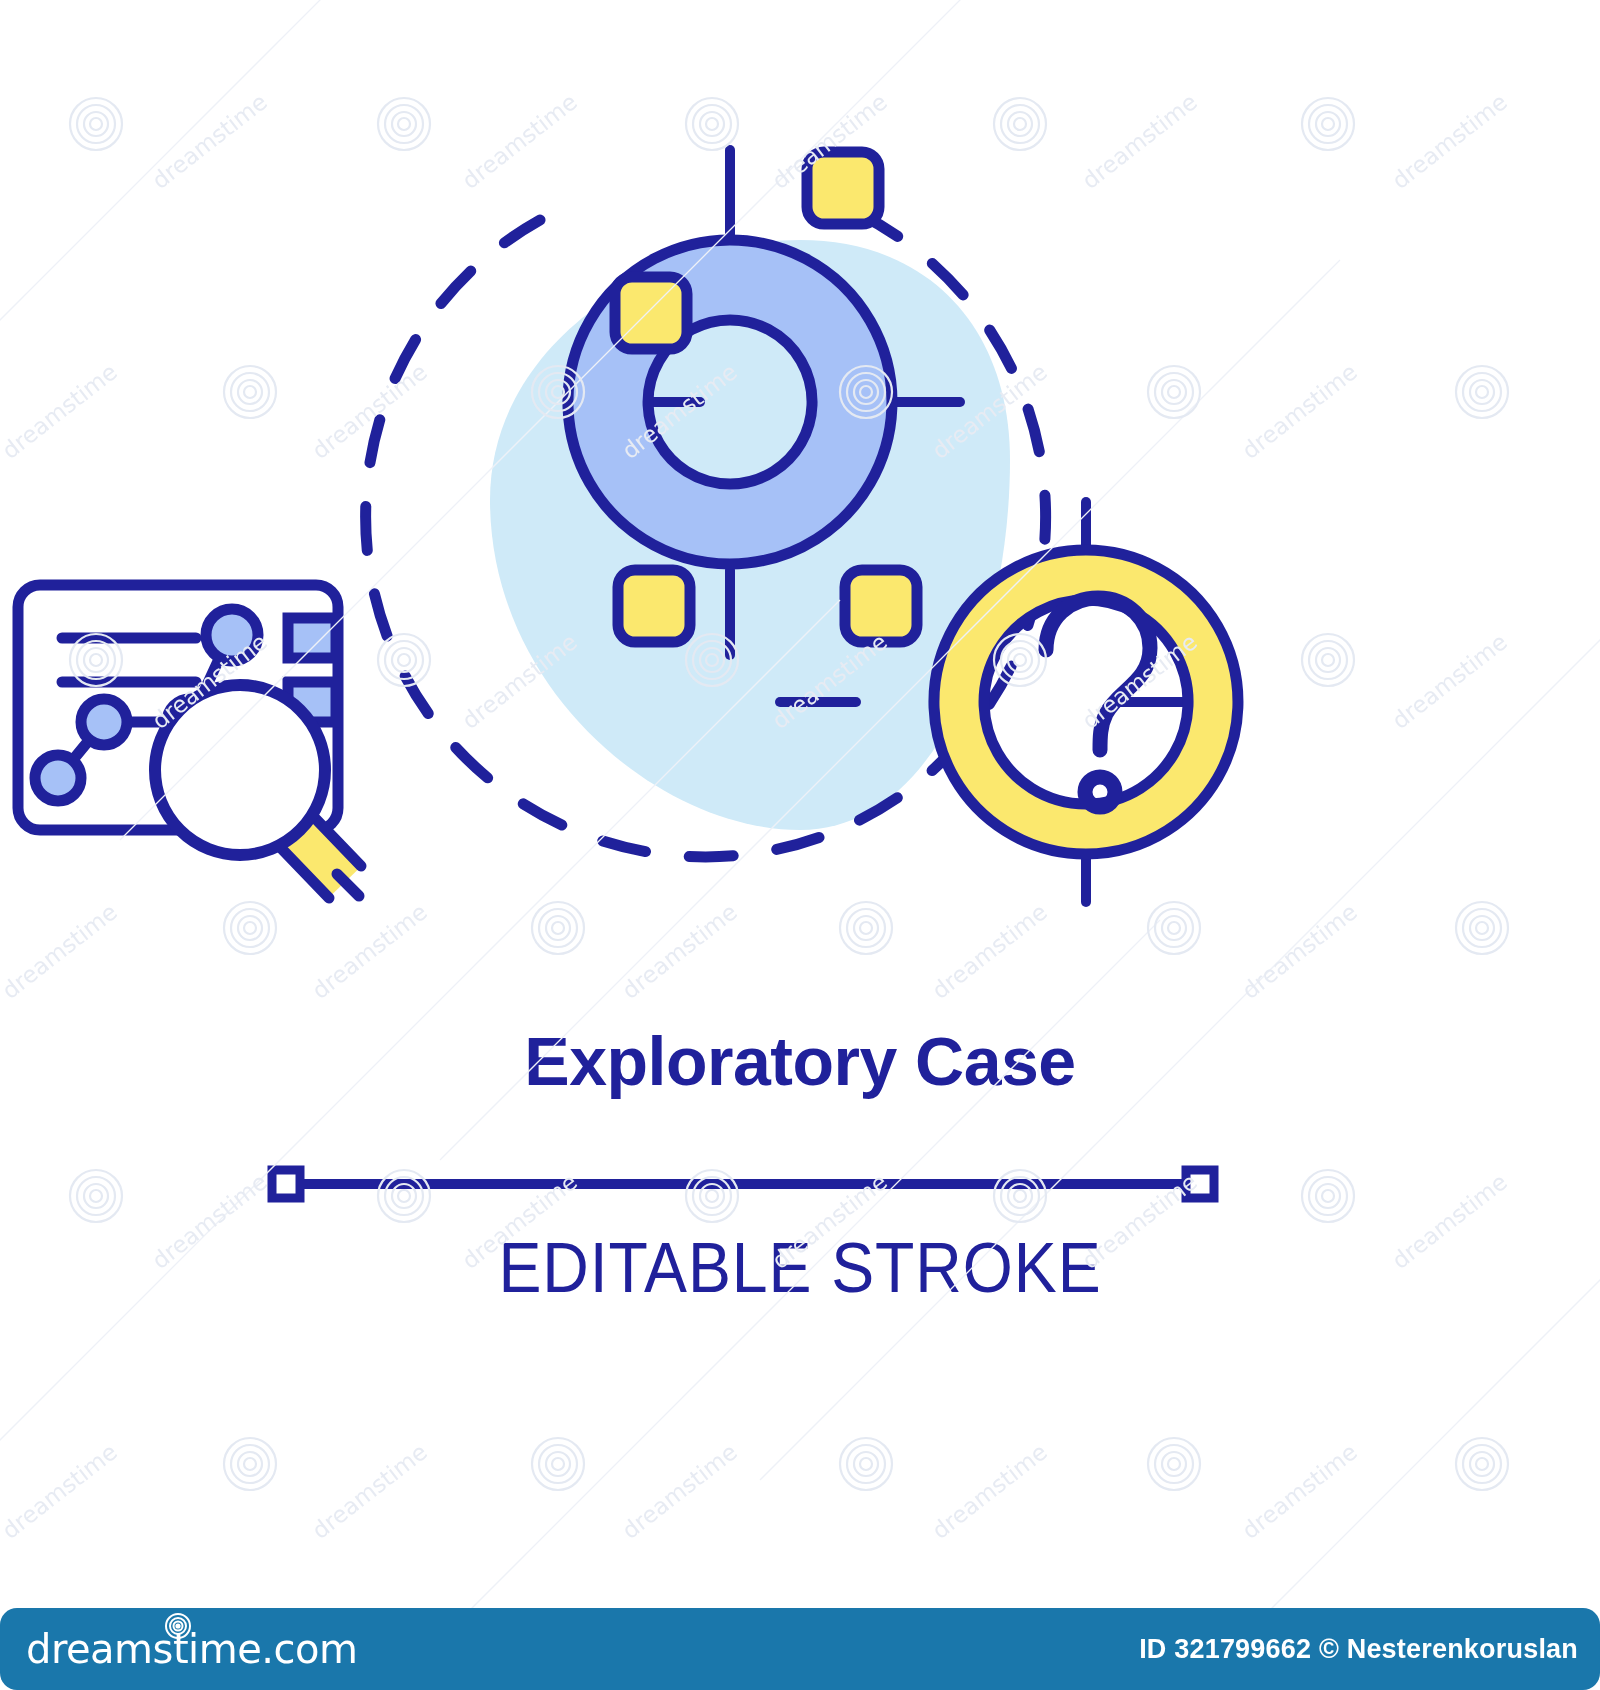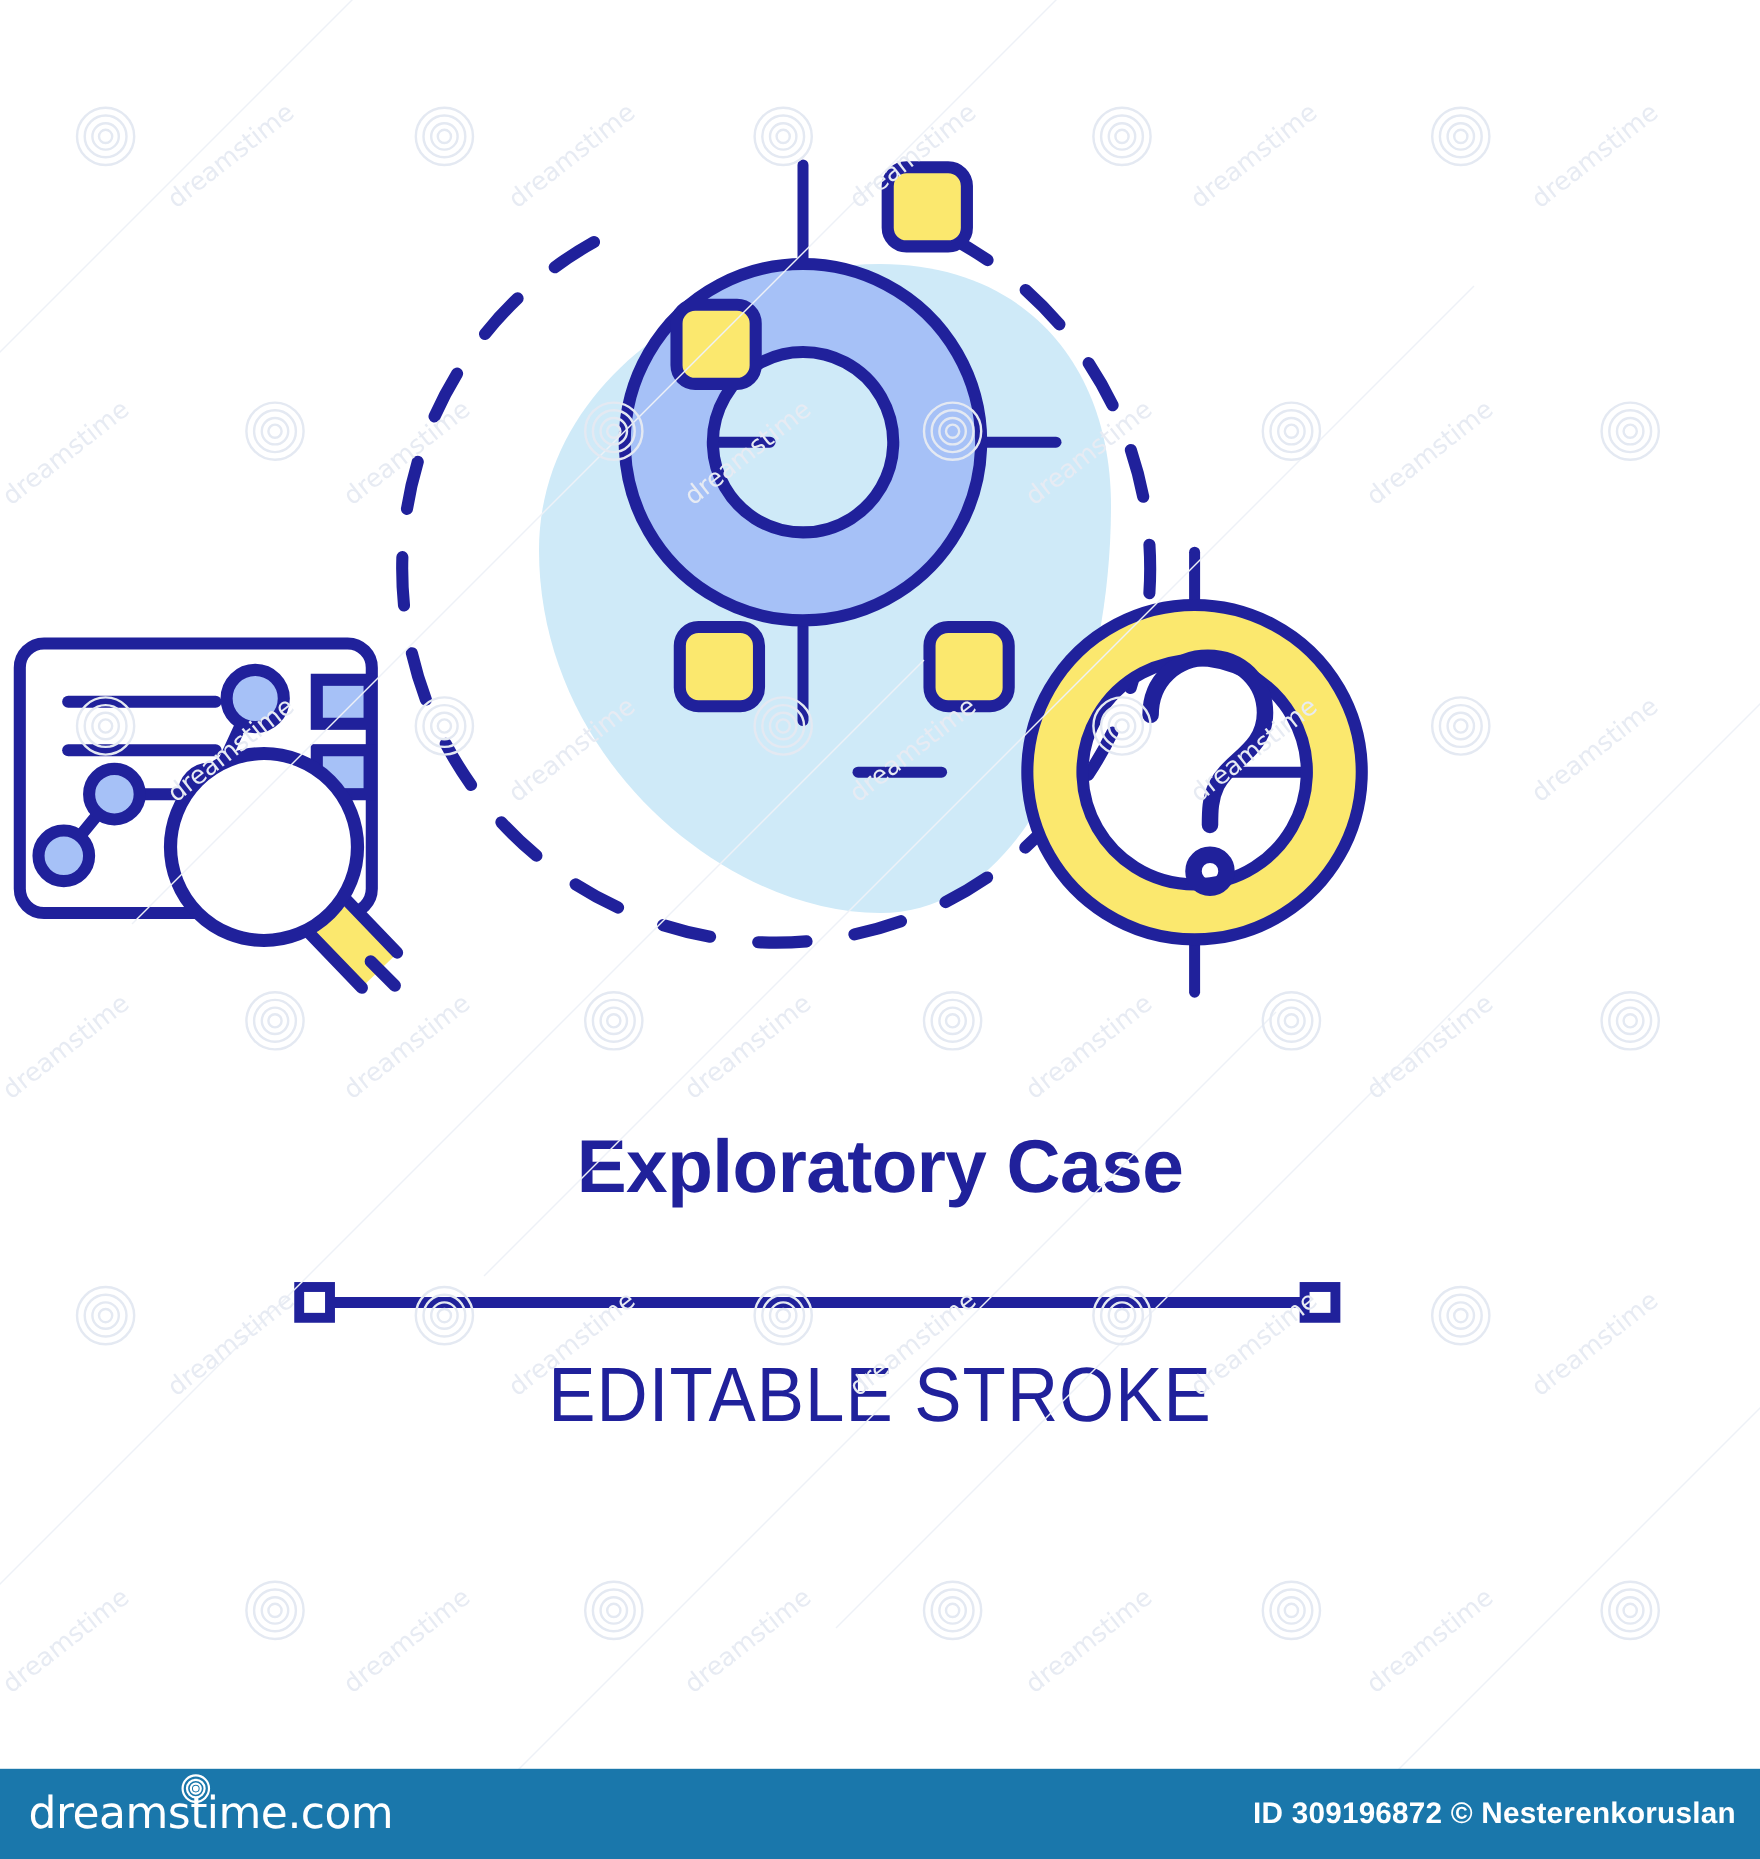--- a/index.html
+++ b/index.html
@@ -74,20 +74,21 @@
   .footer {
     position: absolute;
     left: 0;
     bottom: 0;
     width: 1600px;
     height: 82px;
     background: #1a77ab;
     z-index: 10;
     display: flex;
     align-items: center;
+    border-radius: 17px;
   }
   .footer-logo {
     position: absolute;
     left: 26px;
     top: 50%;
     transform: translateY(-50%);
     display: flex;
     align-items: flex-end;
   }
   .footer-logo-text {
@@ -318,14 +319,14 @@
     <svg width="38" height="34" viewBox="0 0 38 34" style="position:absolute;left:133px;top:-18px;">
       <g fill="none" stroke="#ffffff" stroke-width="2">
         <circle cx="19" cy="15" r="12"></circle>
         <circle cx="19" cy="15" r="8"></circle>
         <circle cx="19" cy="15" r="4.5"></circle>
         <circle cx="19" cy="15" r="1.6" fill="#ffffff"></circle>
       </g>
     </svg>
     <span class="footer-logo-text">dreamstime.com</span>
   </div>
-  <div class="footer-id">ID 309196872 © Nesterenkoruslan</div>
+  <div class="footer-id">ID 321799662 © Nesterenkoruslan</div>
 </div>
 
 </body></html>

